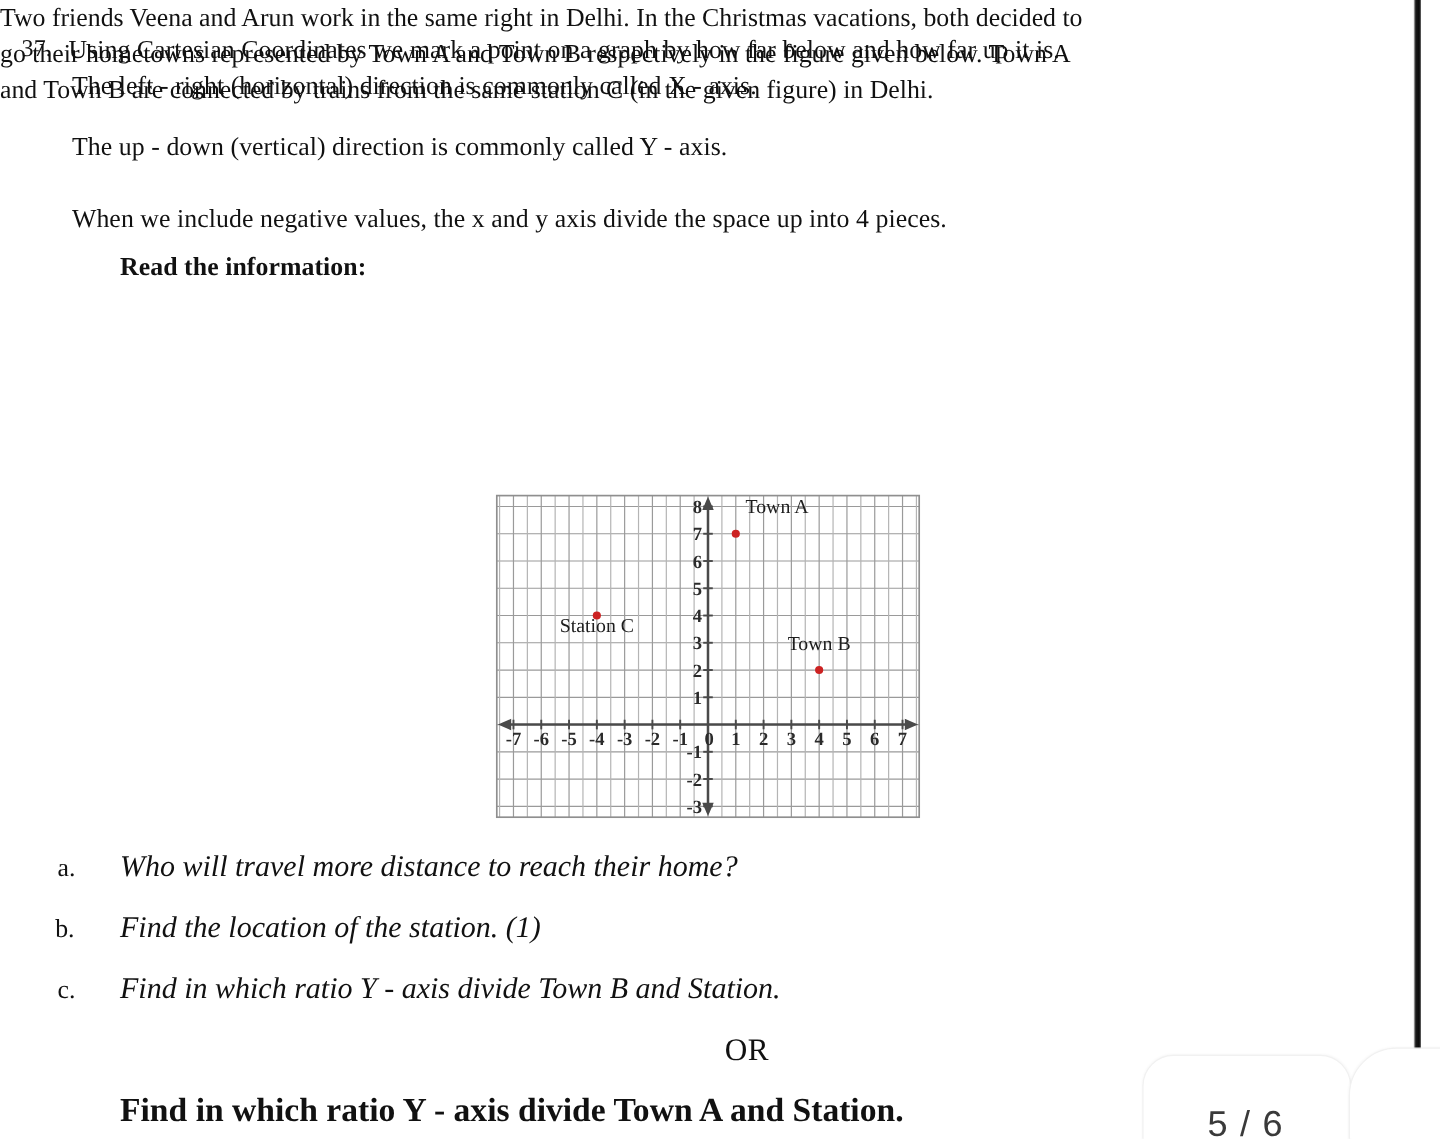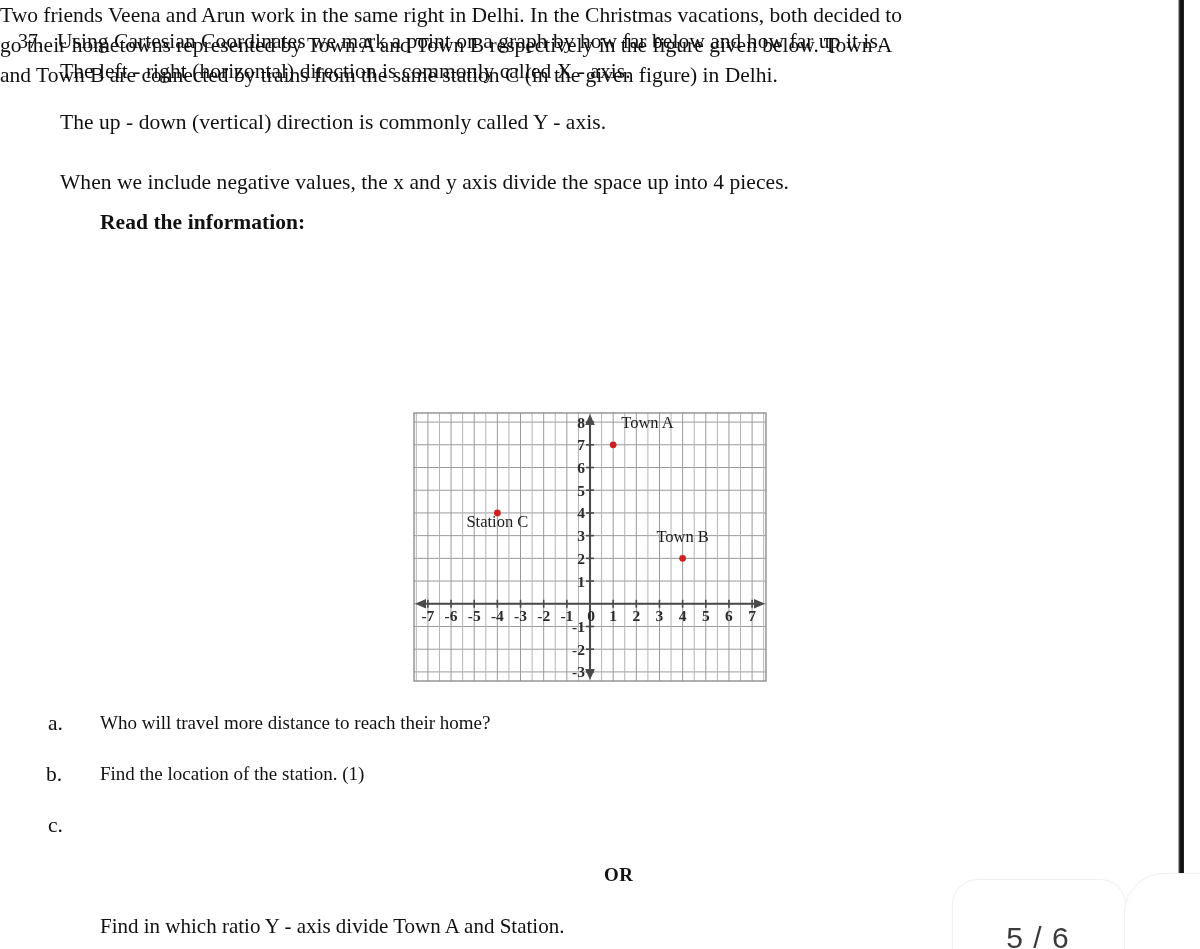--- a/index.html
+++ b/index.html
@@ -78,47 +78,49 @@
 
   
   .sub-marker {
     position: absolute;
     font-size: 21.5px;
     line-height: 30px;
   }
   .sub-text {
     position: absolute;
     left: 100px;
-    font-size: 19px;
+    font-size: 25px;
     line-height: 30px;
     white-space: nowrap;
+    font-style: italic;
   }
   .sa-m { left: 48px; top: 708px; }
   .sa-t { top: 708px; }
   .sb-m { left: 46px; top: 759px; }
   .sb-t { top: 759px; }
   .sc-m { left: 48px; top: 810px; }
   .sc-t { top: 810px; }
 
   .or-label {
     position: absolute;
     left: 604px;
     top: 860px;
-    font-size: 19px;
-    line-height: 30px;
-    font-weight: bold;
+    font-size: 26px;
+    line-height: 30px;
+    font-weight: normal;
     letter-spacing: 0.4px;
   }
   .or-alt {
     position: absolute;
     left: 100px;
     top: 911px;
-    font-size: 21px;
+    font-size: 28px;
     line-height: 30px;
     white-space: nowrap;
+    font-weight: bold;
   }
 
   
   #figure {
     position: absolute;
     left: 412px;
     top: 411px;
     width: 356px;
     height: 272px;
   }
@@ -316,20 +318,21 @@
     </div>
     
 
     <span class="sub-marker sa-m">a.</span>
     <span class="sub-text sa-t">Who will travel more distance to reach their home?</span>
 
     <span class="sub-marker sb-m">b.</span>
     <span class="sub-text sb-t">Find the location of the station. (1)</span>
 
     <span class="sub-marker sc-m">c.</span>
+    <span class="sub-text sc-t">Find in which ratio Y -  axis divide Town B and Station.</span>
 
     <span class="or-label">OR</span>
     <span class="or-alt">Find in which ratio Y -  axis divide Town A and Station.</span>
 
   </div>
 
   <div id="scan-edge"></div>
 </div>
 
 <div id="viewer-overlay">

